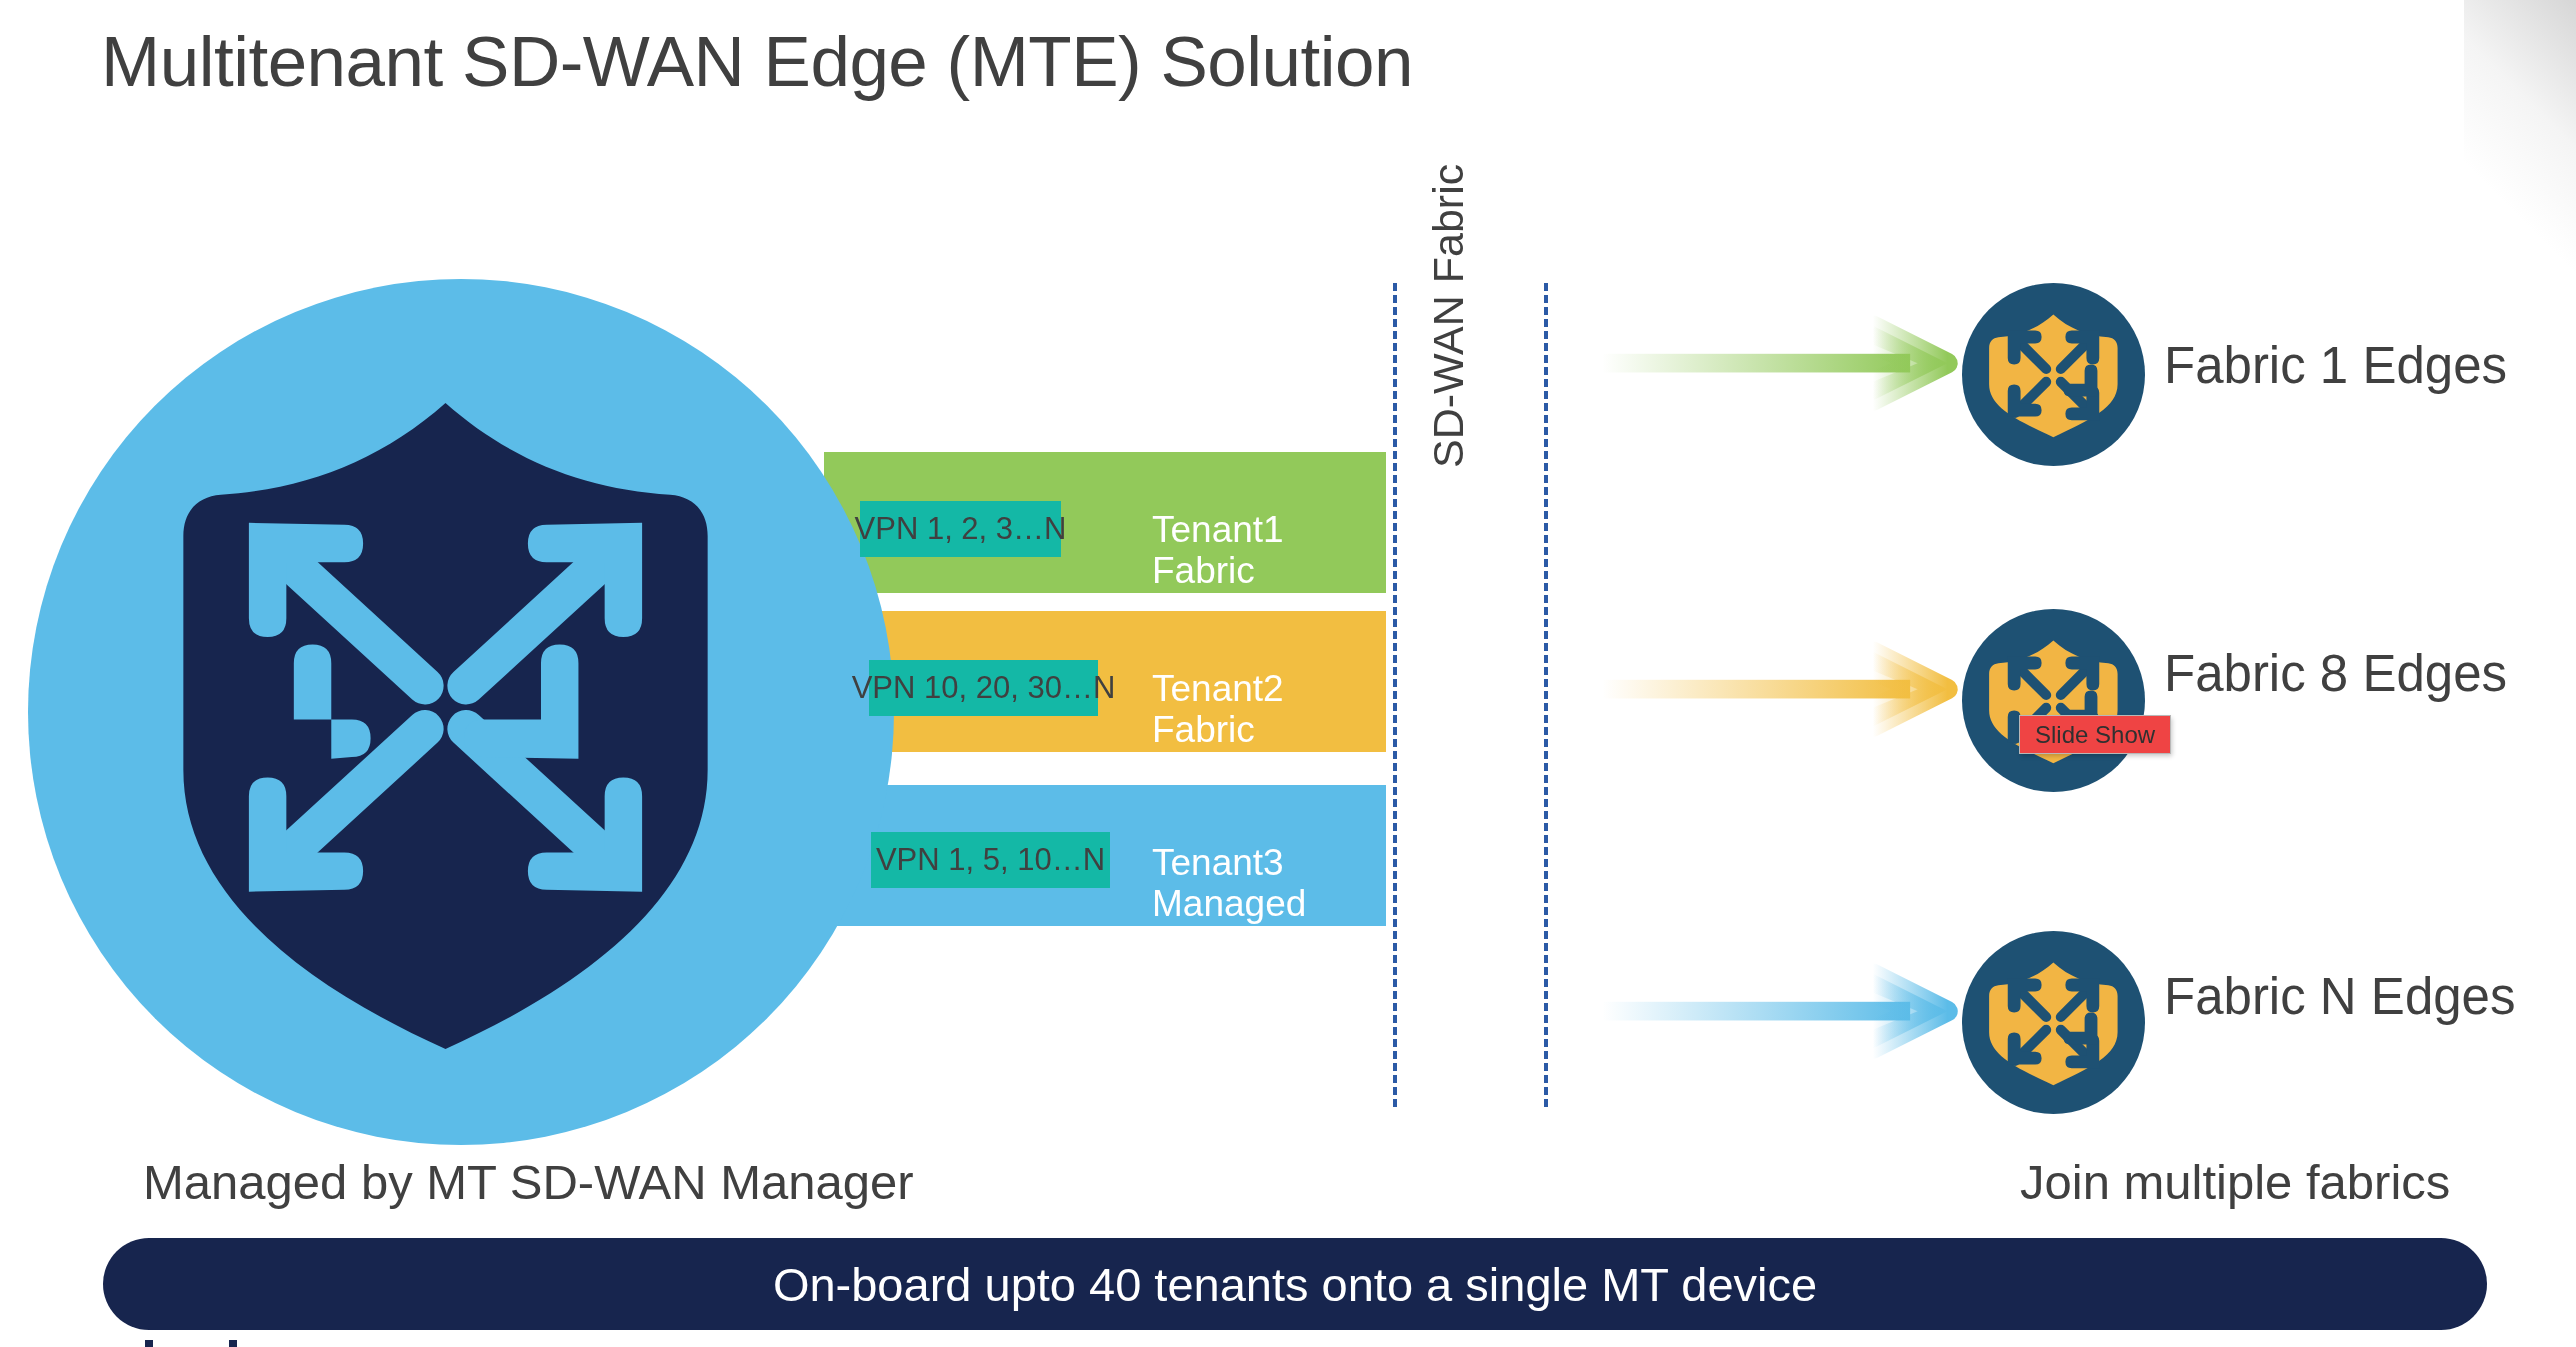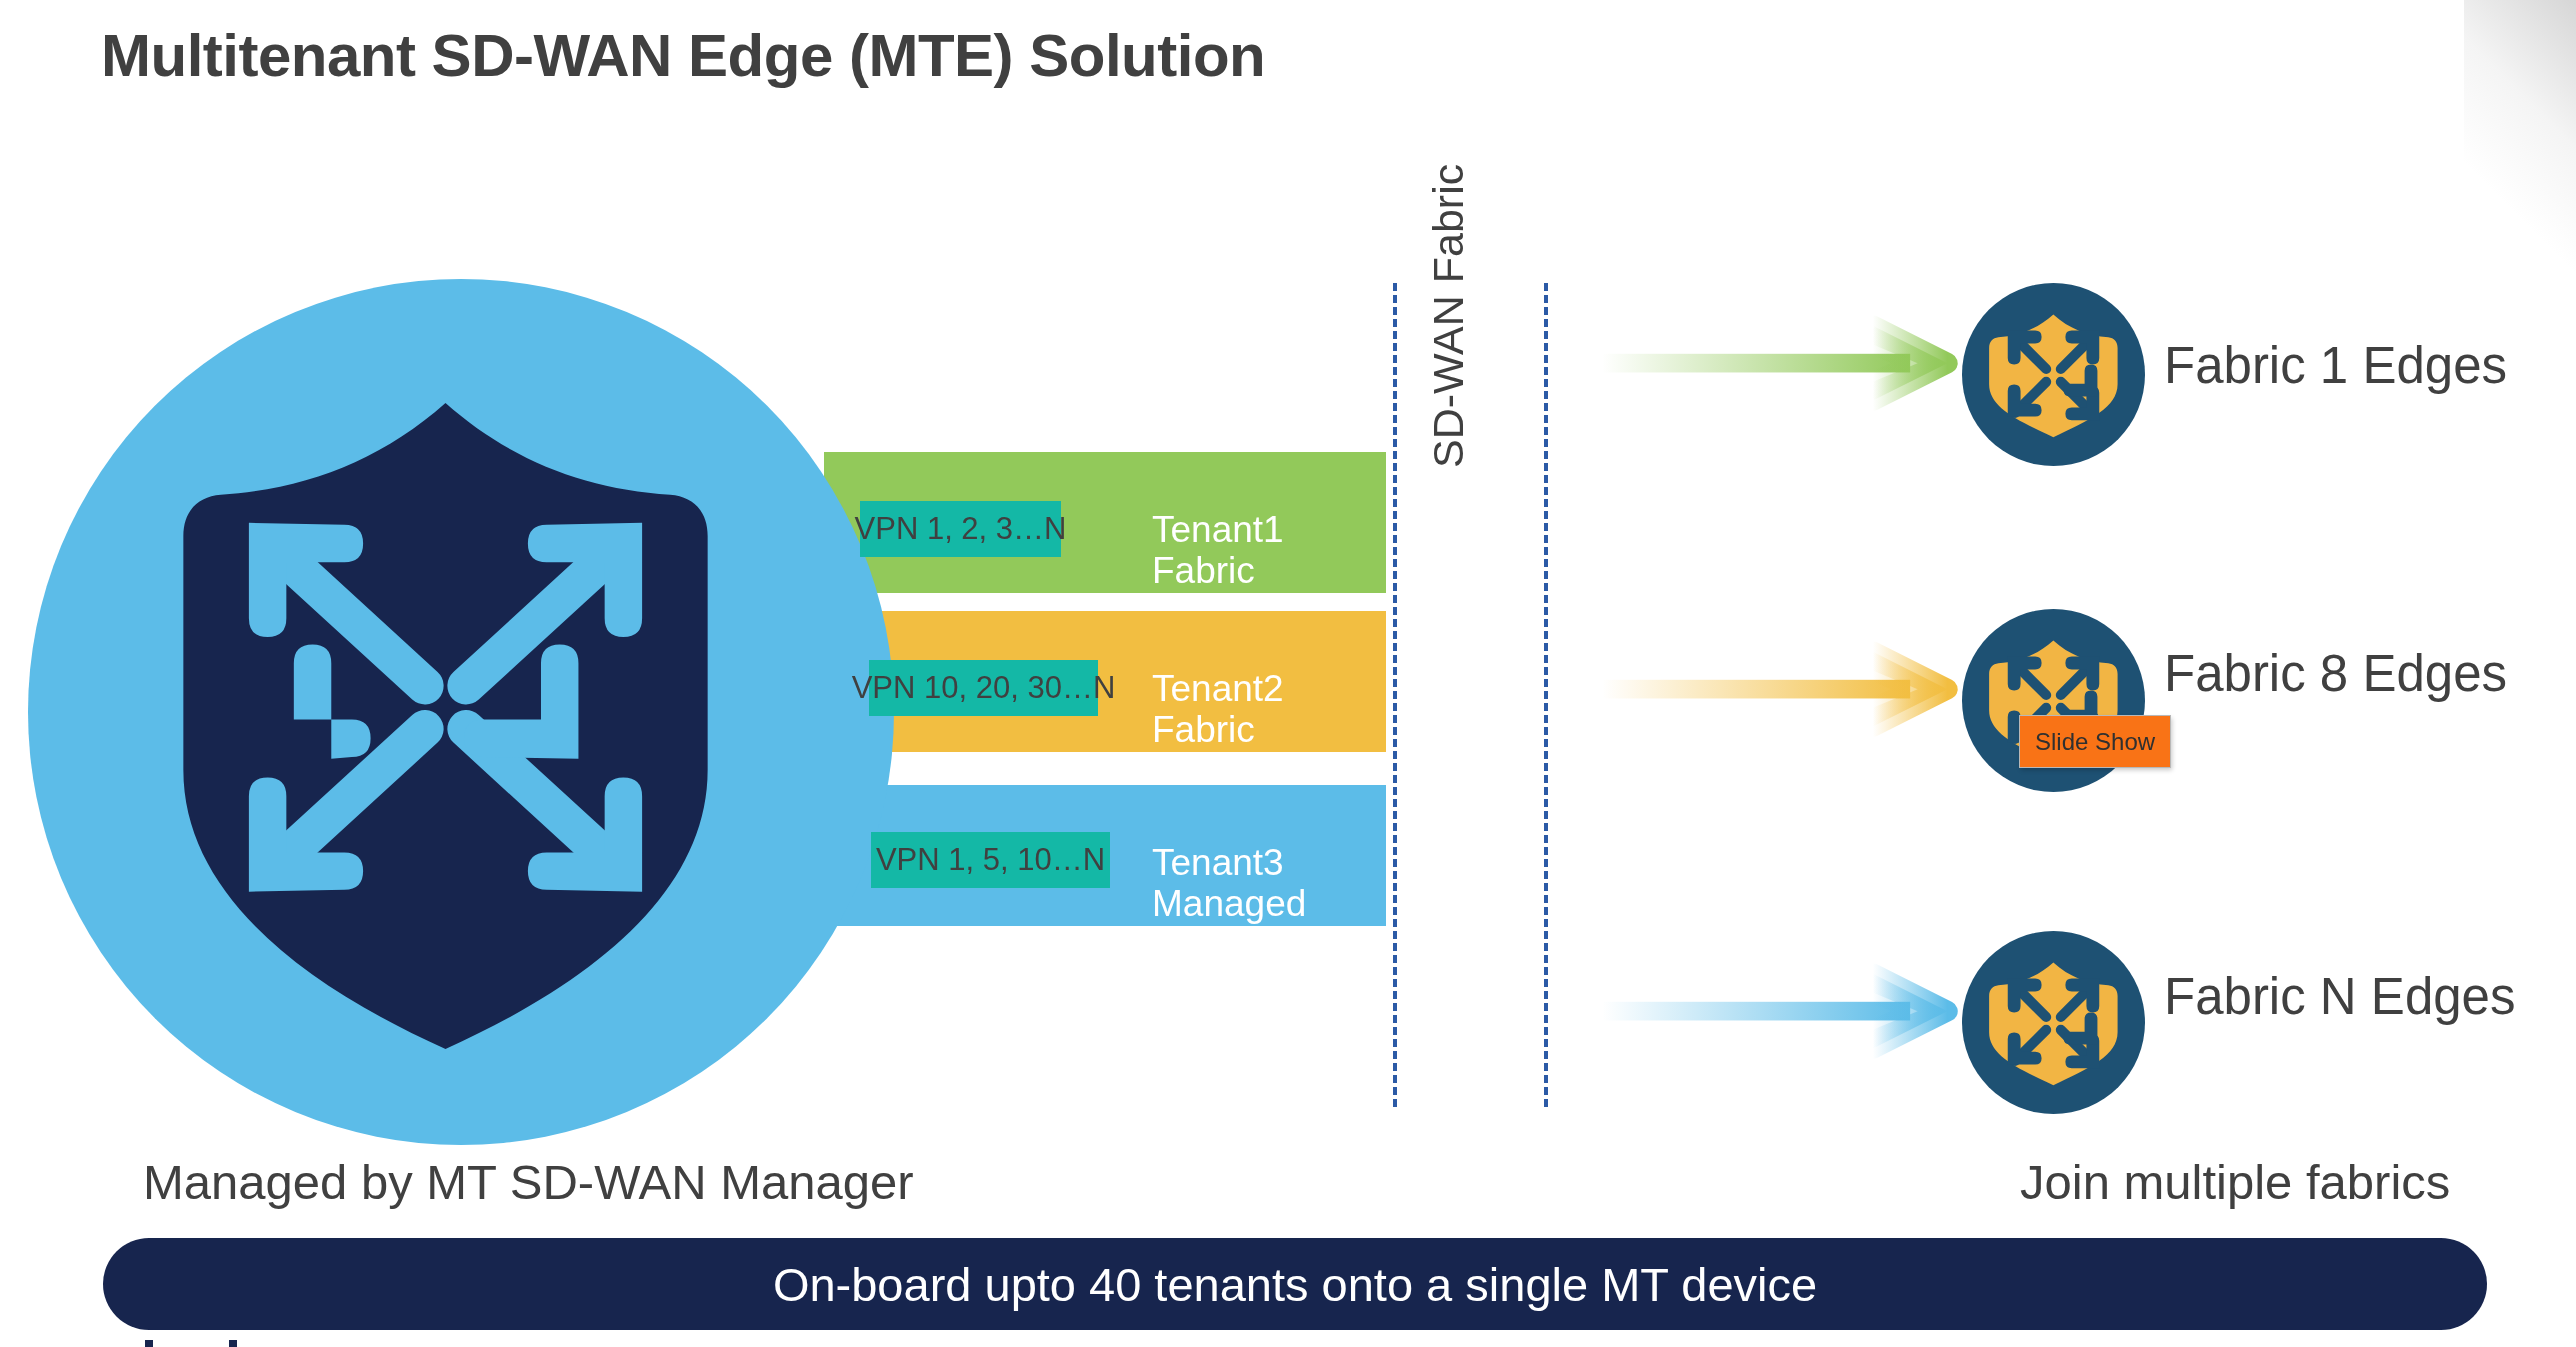--- a/index.html
+++ b/index.html
@@ -28,22 +28,22 @@
     background: linear-gradient(225deg, rgba(120,120,120,0.30) 0%, rgba(150,150,150,0.10) 38%, rgba(255,255,255,0) 70%);
     pointer-events: none;
     z-index: 60;
   }
 
   
   .slide-title {
     position: absolute;
     left: 101px;
     top: 20.6px;
-    font-size: 60px;
-    font-weight: 700;
+    font-size: 71px;
+    font-weight: 400;
     color: #404040;
     letter-spacing: -0.5px;
     white-space: nowrap;
   }
 
   
   .mte-circle {
     position: absolute;
     left: 28px;
     top: 279px;
@@ -173,25 +173,25 @@
   }
   #label1 { top: 336px; }
   #label2 { top: 644px; }
   #label3 { top: 967px; }
 
   
   .tooltip {
     position: absolute;
     left: 2019px;
     top: 715px;
-    height: 53px;
+    height: 39px;
     padding: 0 15px;
     display: flex;
     align-items: center;
-    background: #f97316;
+    background: #ef4444;
     color: #303030;
     font-size: 24px;
     border: 0.9px solid #b8b8b8;
     box-shadow: 1.9px 2.8px 4.7px rgba(0,0,0,0.22);
     z-index: 40;
     white-space: nowrap;
   }
 
   
   .bottom-caption {

